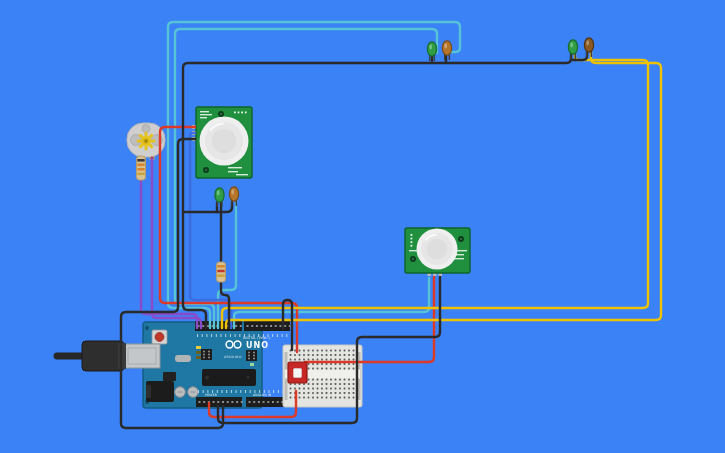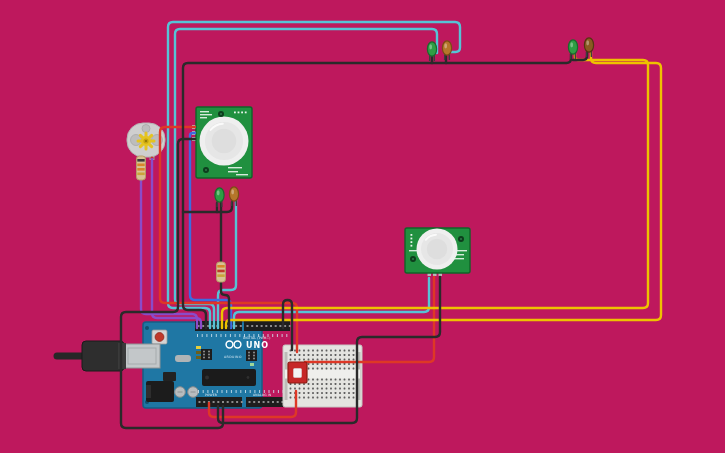--- a/index.html
+++ b/index.html
@@ -1,16 +1,16 @@
 <!DOCTYPE html>
 <html><head>
 <meta charset="utf-8">
 <style>
   html,body{margin:0;padding:0;background:#000;}
-  #stage{position:relative;width:725px;height:453px;background:#be185d;overflow:hidden;}
+  #stage{position:relative;width:725px;height:453px;background:#3b82f6;overflow:hidden;}
   svg{display:block;}
   text{font-family:"DejaVu Sans", sans-serif;}
   .sk-uno{font-size:8px;font-weight:bold;fill:#ffffff;letter-spacing:1px;}
   .sk-brand{font-size:3.2px;fill:#d8eaf4;letter-spacing:.4px;}
   .sk-tiny{font-size:3px;fill:#e8f2f8;letter-spacing:.2px;}
 </style>
 </head>
 <body>
 
 <div id="stage">

